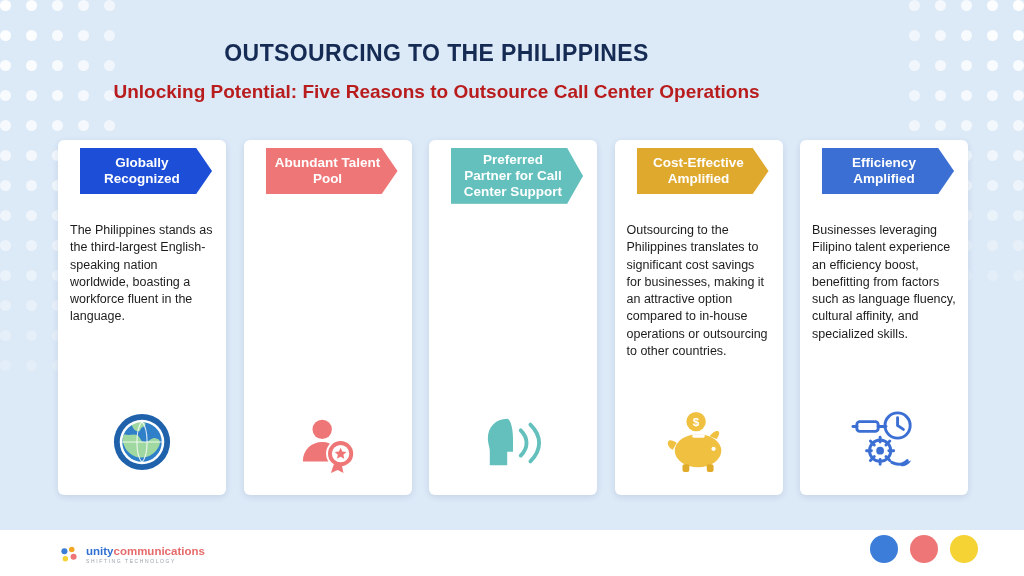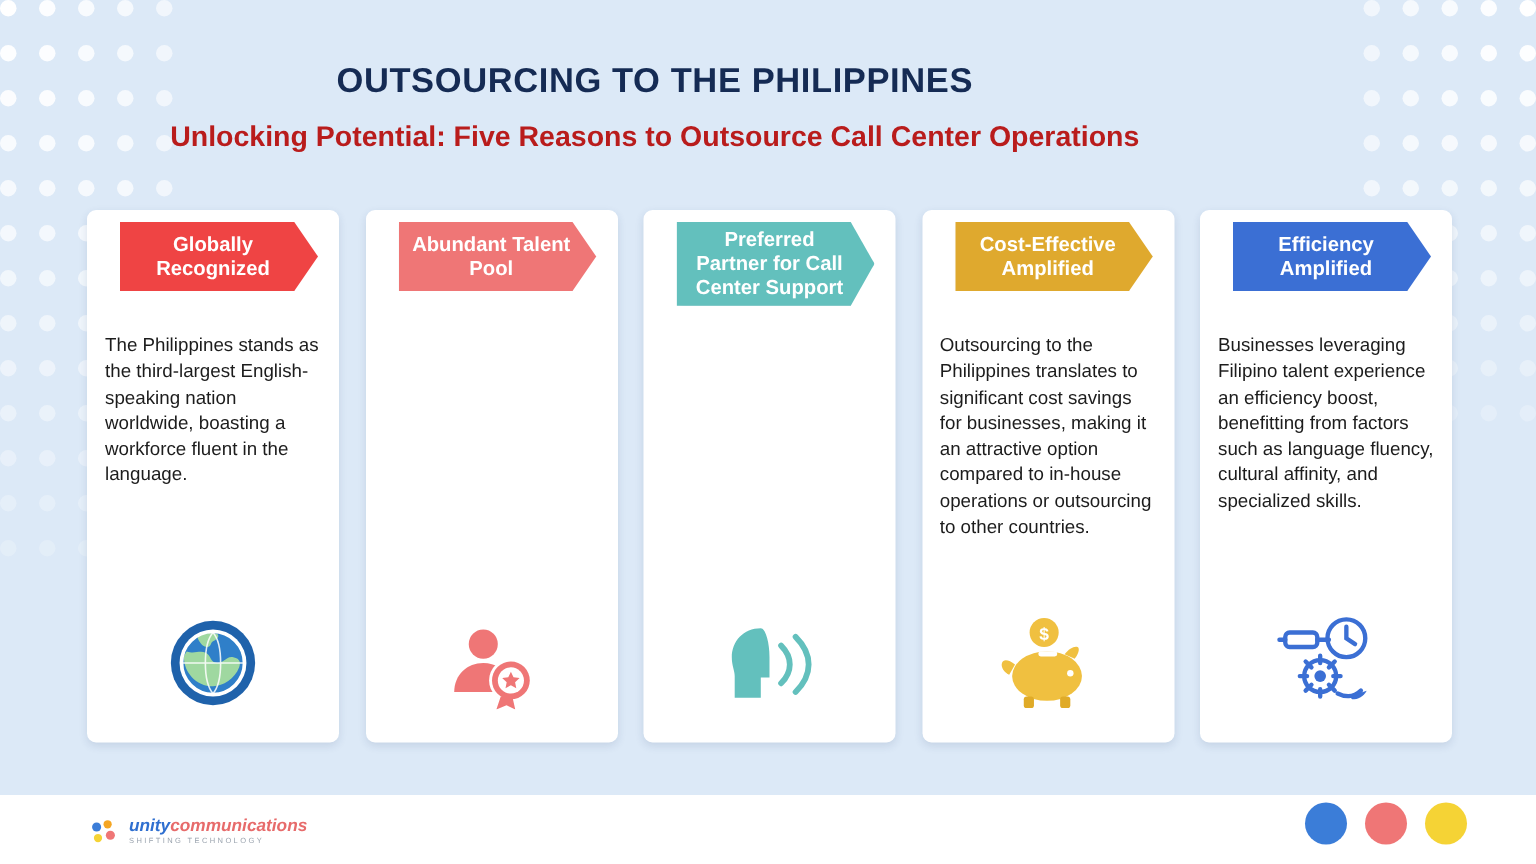--- a/index.html
+++ b/index.html
@@ -138,21 +138,20 @@
     gap: 6px;
   }
   .logo-text {
     display: flex;
     flex-direction: column;
     line-height: 1;
   }
   .logo-name {
     font-size: 11.5px;
     font-weight: bold;
-    font-style: italic;
   }
   .logo-name .u {
     color: #2f6fd0;
   }
   .logo-name .c {
     color: #e76b6b;
   }
   .logo-tag {
     font-size: 5px;
     letter-spacing: 1.6px;
@@ -298,21 +297,21 @@
     </div>
 
   <div class="header">
     <h1 class="title">OUTSOURCING TO THE PHILIPPINES</h1>
     <h2 class="subtitle">Unlocking Potential: Five Reasons to Outsource Call Center Operations</h2>
   </div>
 
   <div class="cards">
 
     <div class="card">
-      <div class="ribbon" style="background:#ef4444">Globally Recognized</div>
+      <div class="ribbon" style="background:#1d4ed8">Globally Recognized</div>
       <div class="card-body">The Philippines stands as the third-largest English-speaking nation worldwide, boasting a workforce fluent in the language.</div>
       <div class="icon-wrap">
         <svg width="62" height="62" viewBox="0 0 64 64">
           <circle cx="32" cy="32" r="29" fill="#1f62ab"></circle>
           <circle cx="32" cy="32" r="23" fill="#ffffff"></circle>
           <circle cx="32" cy="32" r="21" fill="#2f7fc9"></circle>
           <path d="M14 24c5 2 9-1 13 1s3 7 8 7 6-5 11-4 5 4 4 7c-3 8-11 13-18 13-12 0-20-10-20-20 0-1 1-3 2-4z" fill="#9fd8a0"></path>
           <path d="M22 13c4-2 9-2 13-1 2 2-1 4-3 5s-1 4-4 4-5-3-6-5 0-2 0-3z" fill="#9fd8a0"></path>
           <ellipse cx="32" cy="32" rx="21" ry="21" fill="none" stroke="#ffffff" stroke-width="1.2"></ellipse>
           <path d="M11 32h42M32 11c7 8 7 34 0 42M32 11c-7 8-7 34 0 42" fill="none" stroke="#ffffff" stroke-width="1.1" opacity="0.85"></path>

